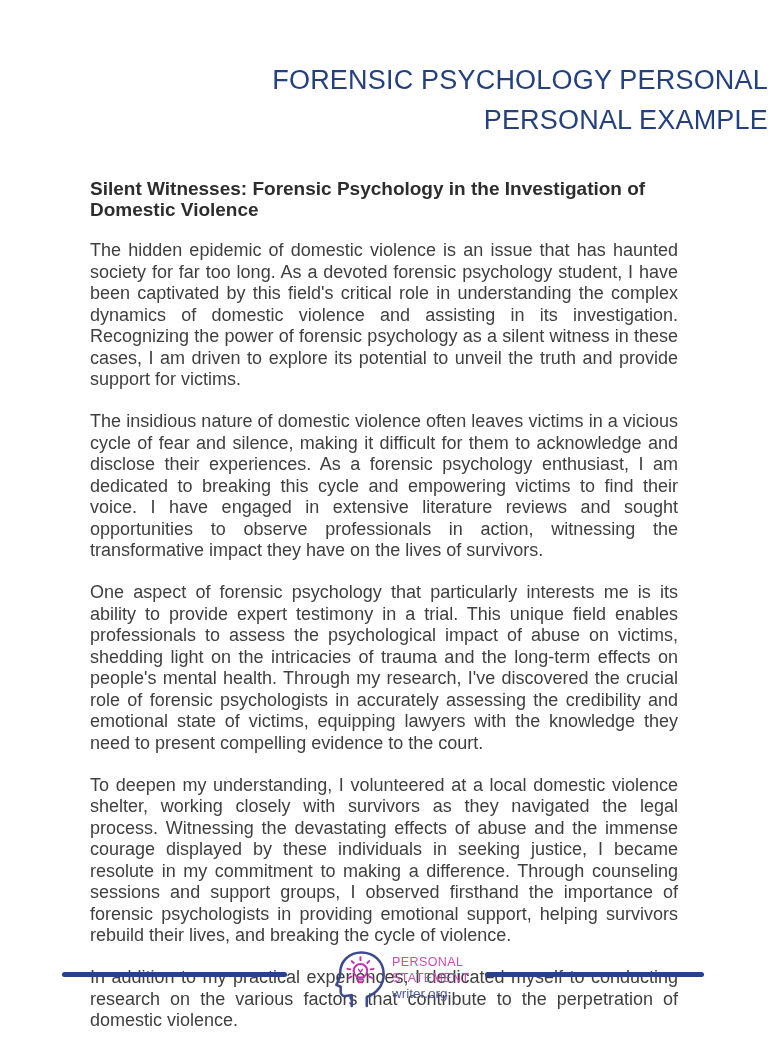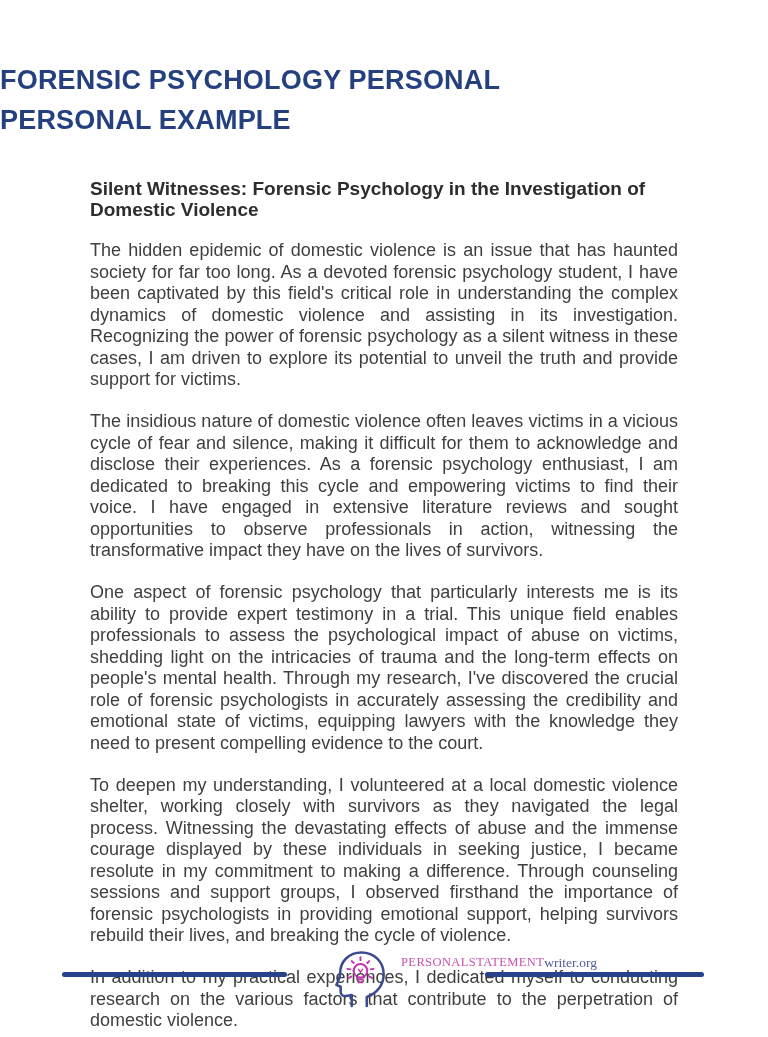--- a/index.html
+++ b/index.html
@@ -9,24 +9,24 @@
     height: 1037px;
     background: #ffffff;
     font-family: "Liberation Sans", sans-serif;
     overflow: hidden;
   }
   .title {
     position: absolute;
     top: 42px;
     left: 0;
     right: 0;
-    text-align: left;
+    text-align: right;
     color: #24407f;
     font-size: 27px;
-    font-weight: 700;
+    font-weight: 400;
     line-height: 40px;
     letter-spacing: 0.2px;
   }
   .title span { display: block; }
   .content {
     position: absolute;
     top: 178px;
     left: 90px;
     width: 588px;
   }
@@ -54,25 +54,24 @@
   .rule-left  { left: 62px;  width: 225px; }
   .rule-right { left: 485px; width: 219px; }
   .logo {
     position: absolute;
     top: 948px;
     left: 331px;
     display: flex;
     align-items: flex-start;
   }
   .logo-text {
-    margin-left: 12px;
+    margin-left: 3px;
     padding-top: 7px;
     display: flex;
-    flex-direction: row;
-    font-family: Liberation Serif, serif;
+    flex-direction: column;
   }
   .brand-caps {
     font-size: 12.5px;
     font-weight: 400;
     letter-spacing: 0.4px;
     line-height: 15.5px;
     color: #c94fb5;
   }
   .brand-domain {
     font-size: 13.5px;

